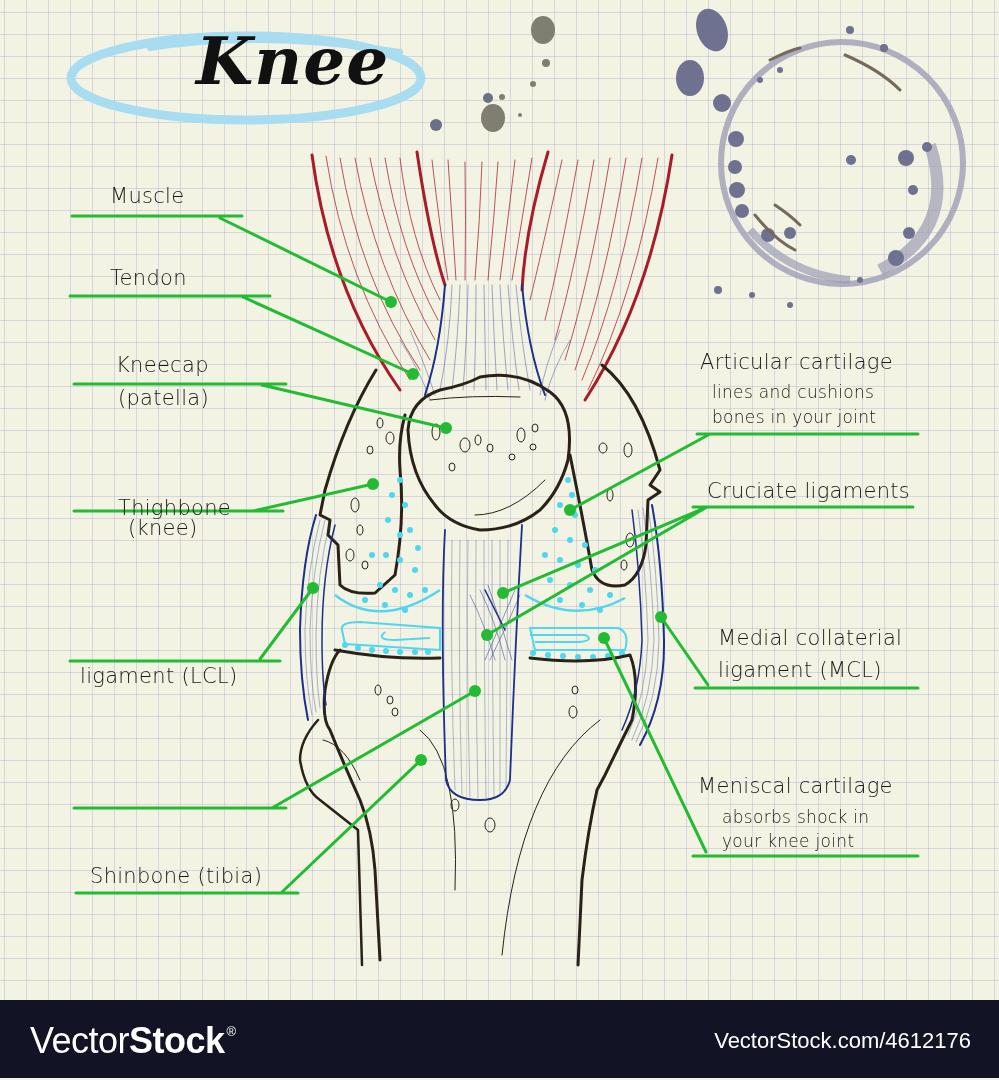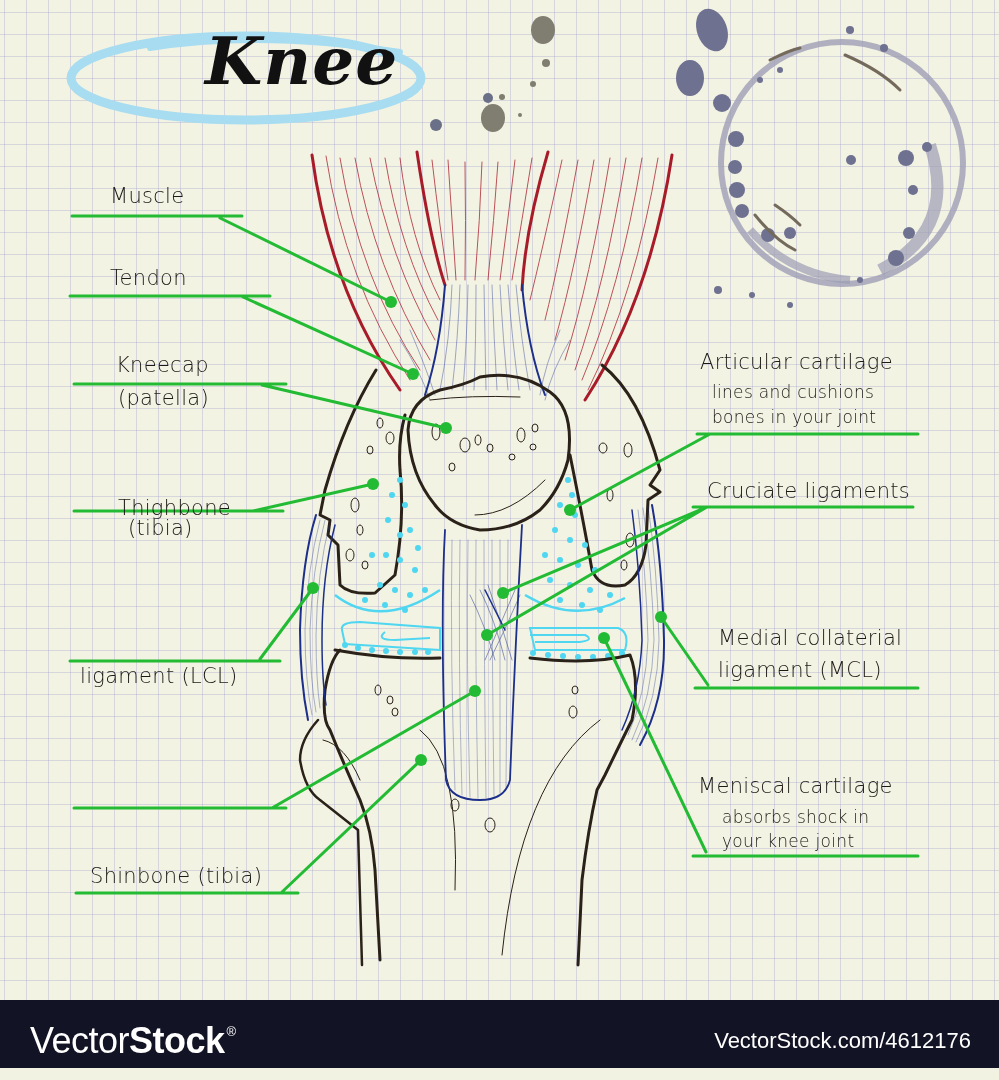--- a/index.html
+++ b/index.html
@@ -7,22 +7,22 @@
   #stage{position:relative;width:999px;height:1000px;
     background-color:#f3f3e3;
     background-image:
       linear-gradient(to right, rgba(160,160,205,0.35) 1px, transparent 1px),
       linear-gradient(to bottom, rgba(160,160,205,0.35) 1px, transparent 1px);
     background-size:22px 22px;background-position:4px 12px;}
   svg.art{position:absolute;left:0;top:0;}
   .lbl{position:absolute;color:#1d1a16;font-family:"DejaVu Sans",sans-serif;font-weight:300;letter-spacing:0.3px;white-space:nowrap;line-height:1.15;}
   .main{font-size:21px;}
   .sub{font-size:17px;}
-  .title{position:absolute;left:205px;top:22px;font-family:"DejaVu Serif",serif;font-style:italic;font-weight:bold;font-size:66px;color:#111;letter-spacing:1px;}
-  #footer{position:absolute;left:0;top:1000px;width:999px;height:68px;background:#121325;}
+  .title{position:absolute;left:196px;top:22px;font-family:"DejaVu Serif",serif;font-style:italic;font-weight:bold;font-size:66px;color:#111;letter-spacing:1px;}
+  #footer{position:absolute;left:0;top:1000px;width:999px;height:78px;background:#121325;}
   .brand{position:absolute;left:30px;top:20px;color:#fff;font-family:"Liberation Sans",sans-serif;font-size:36px;letter-spacing:-0.5px;}
   .brand b{font-weight:bold;}
   .brand sup{font-size:13px;vertical-align:top;position:relative;top:4px;margin-left:2px;}
   .ref{position:absolute;right:28px;top:28px;color:#fff;font-family:"Liberation Sans",sans-serif;font-size:22px;}
 </style>
 </head>
 <body>
 
 <div id="stage">
 
@@ -318,21 +318,21 @@
     </g>
   </svg>
 
   <div class="title">Knee</div>
 
   <div class="lbl main" style="left:110px;top:184px;">Muscle</div>
   <div class="lbl main" style="left:110px;top:266px;">Tendon</div>
   <div class="lbl main" style="left:116px;top:353px;">Kneecap</div>
   <div class="lbl main" style="left:118px;top:386px;">(patella)</div>
   <div class="lbl main" style="left:118px;top:480px;margin-top:16px;">Thighbone</div>
-  <div class="lbl main" style="left:128px;top:516px;">(tibia)</div>
+  <div class="lbl main" style="left:128px;top:516px;">(knee)</div>
   <div class="lbl main" style="left:80px;top:664px;">ligament (LCL)</div>
   <div class="lbl main" style="left:90px;top:864px;">Shinbone (tibia)</div>
 
   <div class="lbl main" style="left:700px;top:350px;">Articular cartilage</div>
   <div class="lbl sub" style="left:712px;top:383px;">lines and cushions</div>
   <div class="lbl sub" style="left:712px;top:408px;">bones in your joint</div>
   <div class="lbl main" style="left:718px;top:626px;">Medial collaterial</div>
   <div class="lbl main" style="left:707px;top:479px;">Cruciate ligaments</div>
   <div class="lbl main" style="left:718px;top:658px;">ligament (MCL)</div>
   <div class="lbl main" style="left:698px;top:774px;">Meniscal cartilage</div>

